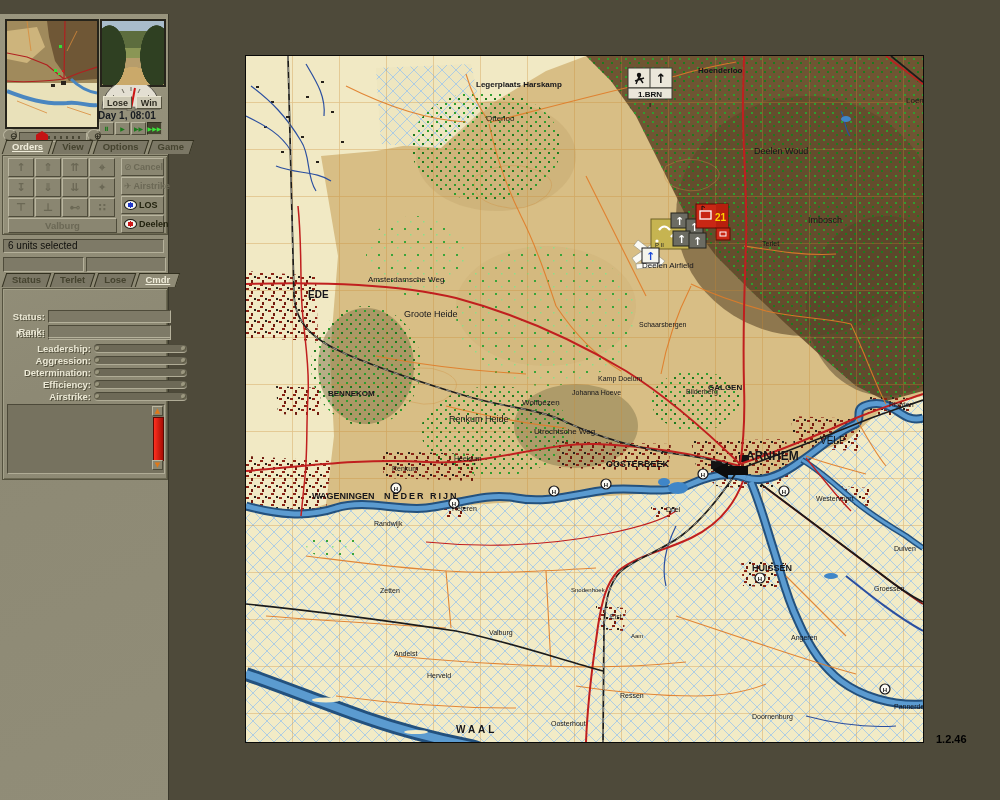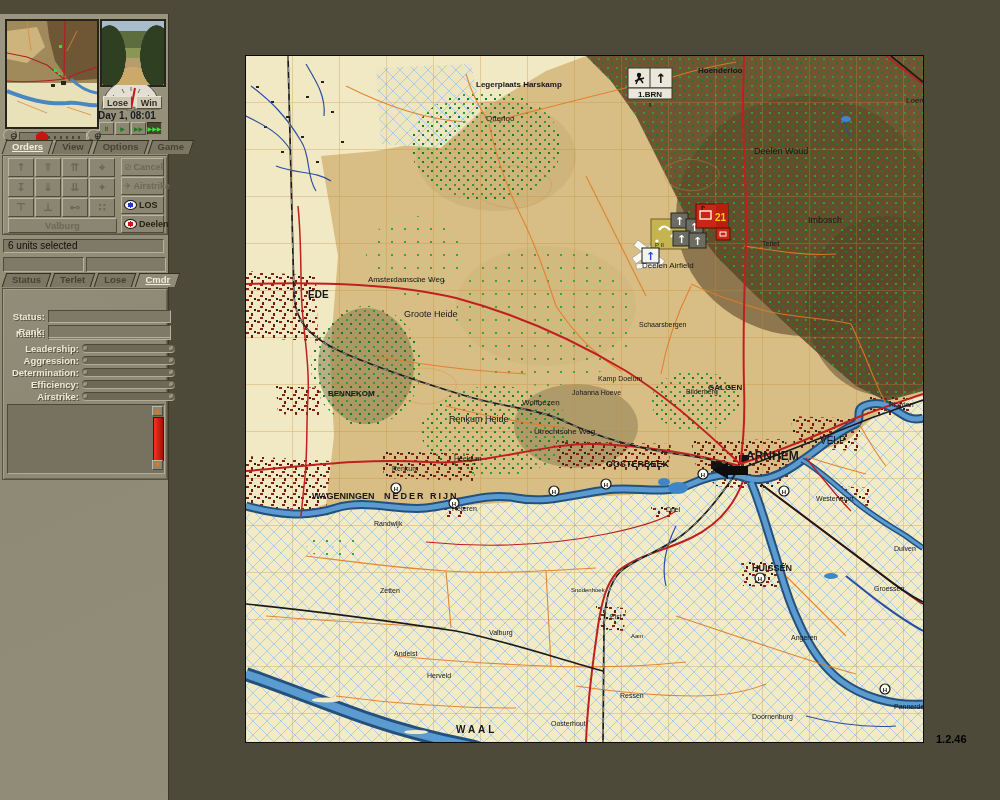--- a/index.html
+++ b/index.html
@@ -63,21 +63,21 @@
   .side-btn.enabled{color:#23230f;}
   .eye{width:11px;height:8px;border-radius:50%;border:1px solid #1c1c14;flex:none;}
   .statusbox{position:absolute;left:3px;top:225px;width:161px;height:14px;line-height:14px;
     padding-left:4px;font:10px "Liberation Sans",sans-serif;color:#0f0f0c;box-sizing:border-box;}
   .mini-box1{position:absolute;left:3px;top:243px;width:79px;height:13px;}
   .mini-box2{position:absolute;left:86px;top:243px;width:78px;height:13px;}
   .fieldrow{position:absolute;left:2px;width:160px;height:13px;display:flex;align-items:center;}
   .fieldrow label{width:40px;text-align:right;font:bold 9.5px "Liberation Sans",sans-serif;
     color:#ece9d6;text-shadow:1px 1px 0 #55523f;padding-right:3px;flex:none;}
   .fieldrow input{flex:1;height:11px;margin-right:4px;font:9px "Liberation Sans",sans-serif;color:#222;padding:0 2px;}
-  .sliderrow{position:absolute;left:2px;width:176px;height:10px;display:flex;align-items:center;}
+  .sliderrow{position:absolute;left:2px;width:176px;height:10px;display:flex;align-items:center;padding-left:12px;}
   .sliderrow label{width:74px;text-align:right;font:bold 9.5px "Liberation Sans",sans-serif;
     color:#ece9d6;text-shadow:1px 1px 0 #55523f;padding-right:3px;flex:none;}
   .strack{position:relative;flex:1;height:7px;margin-right:6px;background:#6d6957;border-radius:4px;
     border-top:1px solid #4c4939;border-bottom:1px solid #b0ac96;}
   .strack::before,.strack::after{content:"";position:absolute;top:1px;width:5px;height:5px;border-radius:50%;
     background:#9b977f;box-shadow:inset -1px -1px 0 #5a5743;}
   .strack::before{left:1px;} .strack::after{right:1px;}
   .listpanel{position:absolute;left:4px;top:115px;width:156px;height:68px;background:#76725f;
     border-top:1px solid #4c4939;border-left:1px solid #4c4939;
     border-bottom:1px solid #b0ac96;border-right:1px solid #b0ac96;}

